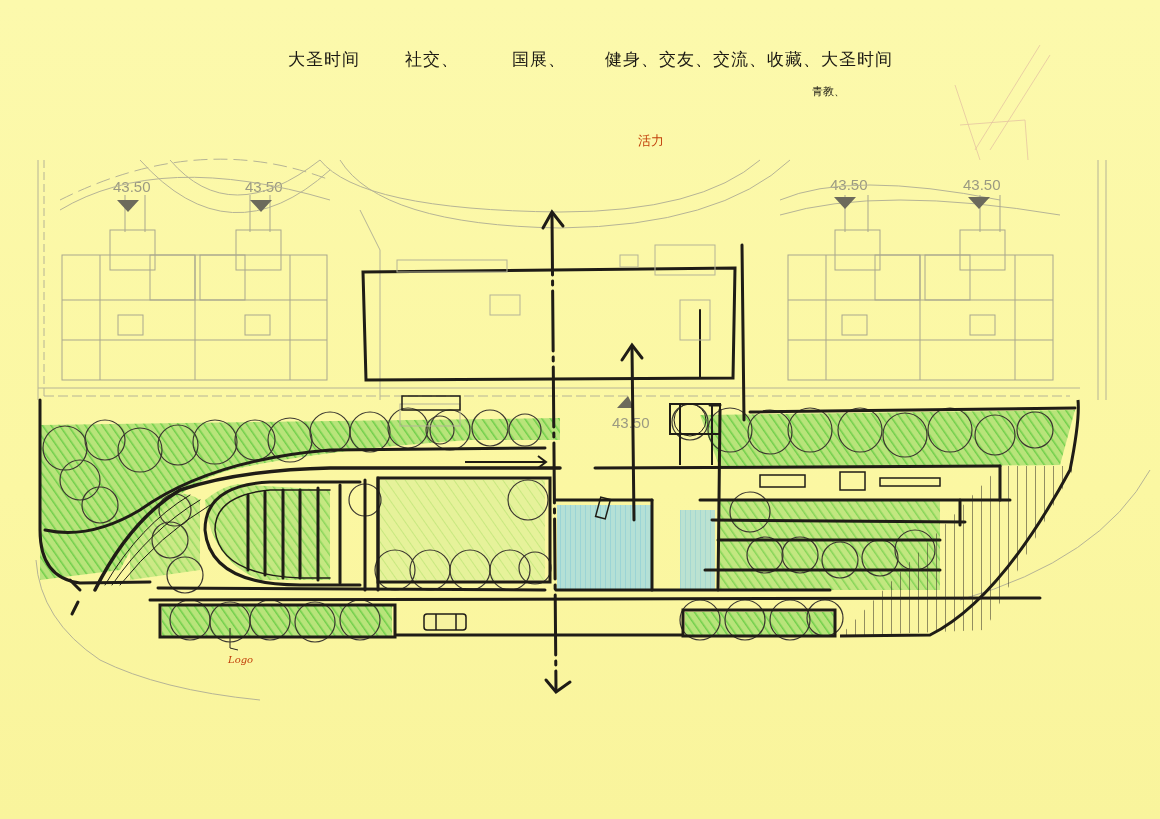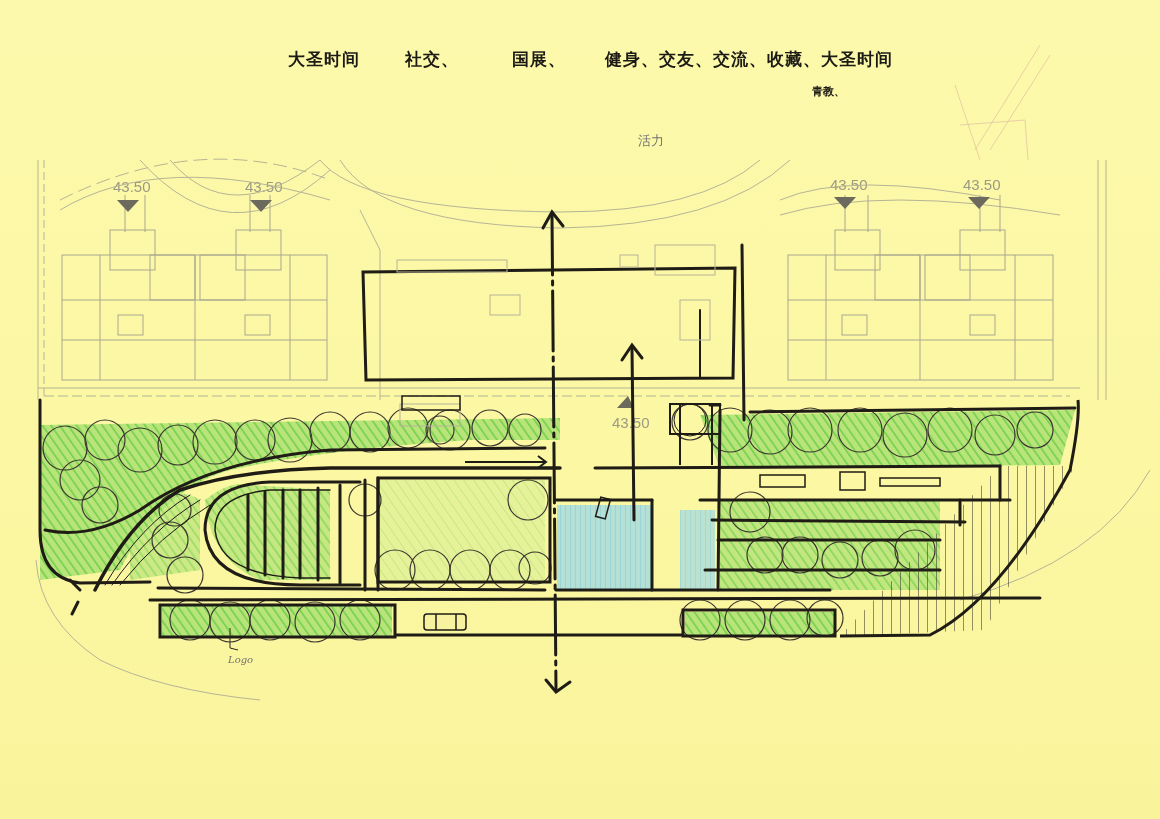--- a/index.html
+++ b/index.html
@@ -1,20 +1,20 @@
 <!DOCTYPE html>
 <html><head>
 <meta charset="utf-8">
 <style>
   html, body { margin:0; padding:0; }
   body { width:1160px; height:819px; background:#fbf8a6; overflow:hidden; position:relative; font-family:"DejaVu Sans", sans-serif; }
   .paper { position:absolute; inset:0; background:linear-gradient(180deg,#fcf9ac 0%,#fbf7a2 60%,#f9f49c 100%); }
-  .hand { position:absolute; font-family:"DejaVu Serif", serif; color:#1c1a14; font-weight:bold; white-space:nowrap; }
+  .hand { position:absolute; font-family:"DejaVu Serif", serif; color:#1c1a14; font-weight:normal; white-space:nowrap; }
   .label-top { top:48px; font-size:17px; letter-spacing:1px; }
-  .label-faint { position:absolute; font-family:"DejaVu Serif", serif; color:#737373; font-size:13px; }
+  .label-faint { position:absolute; font-family:"DejaVu Serif", serif; color:#c2410c; font-size:13px; }
   .elev { position:absolute; font-family:"Liberation Sans", sans-serif; color:#9b9a82; font-size:15px; }
   svg.plan { position:absolute; left:0; top:0; }
 </style>
 </head>
 <body>
 
 <div class="paper"></div>
 
 <div class="hand label-top" style="left:288px;">大圣时间</div>
 <div class="hand label-top" style="left:405px;">社交、</div>

